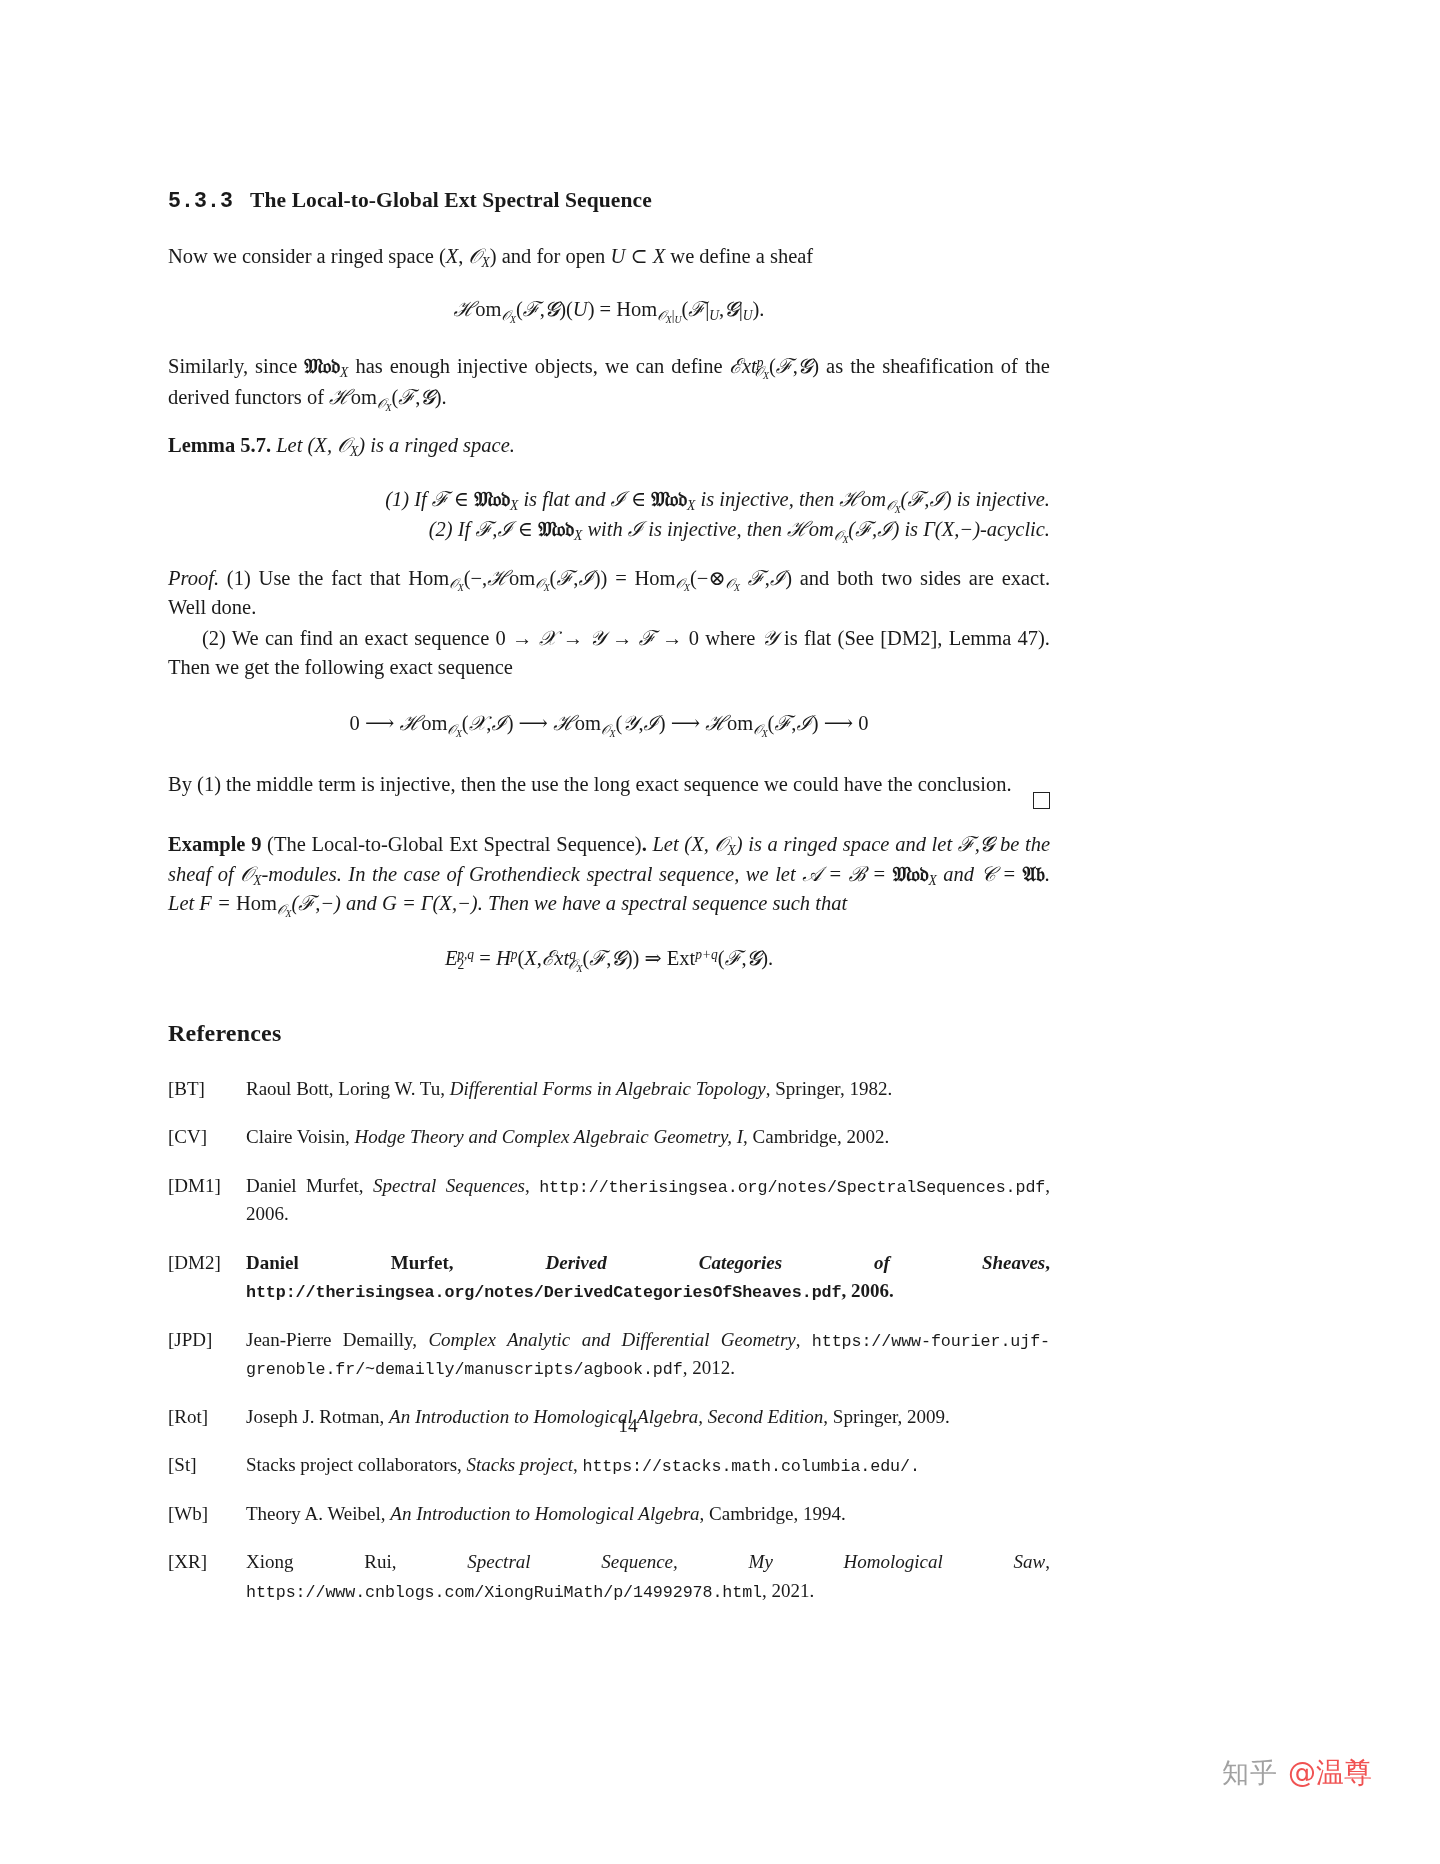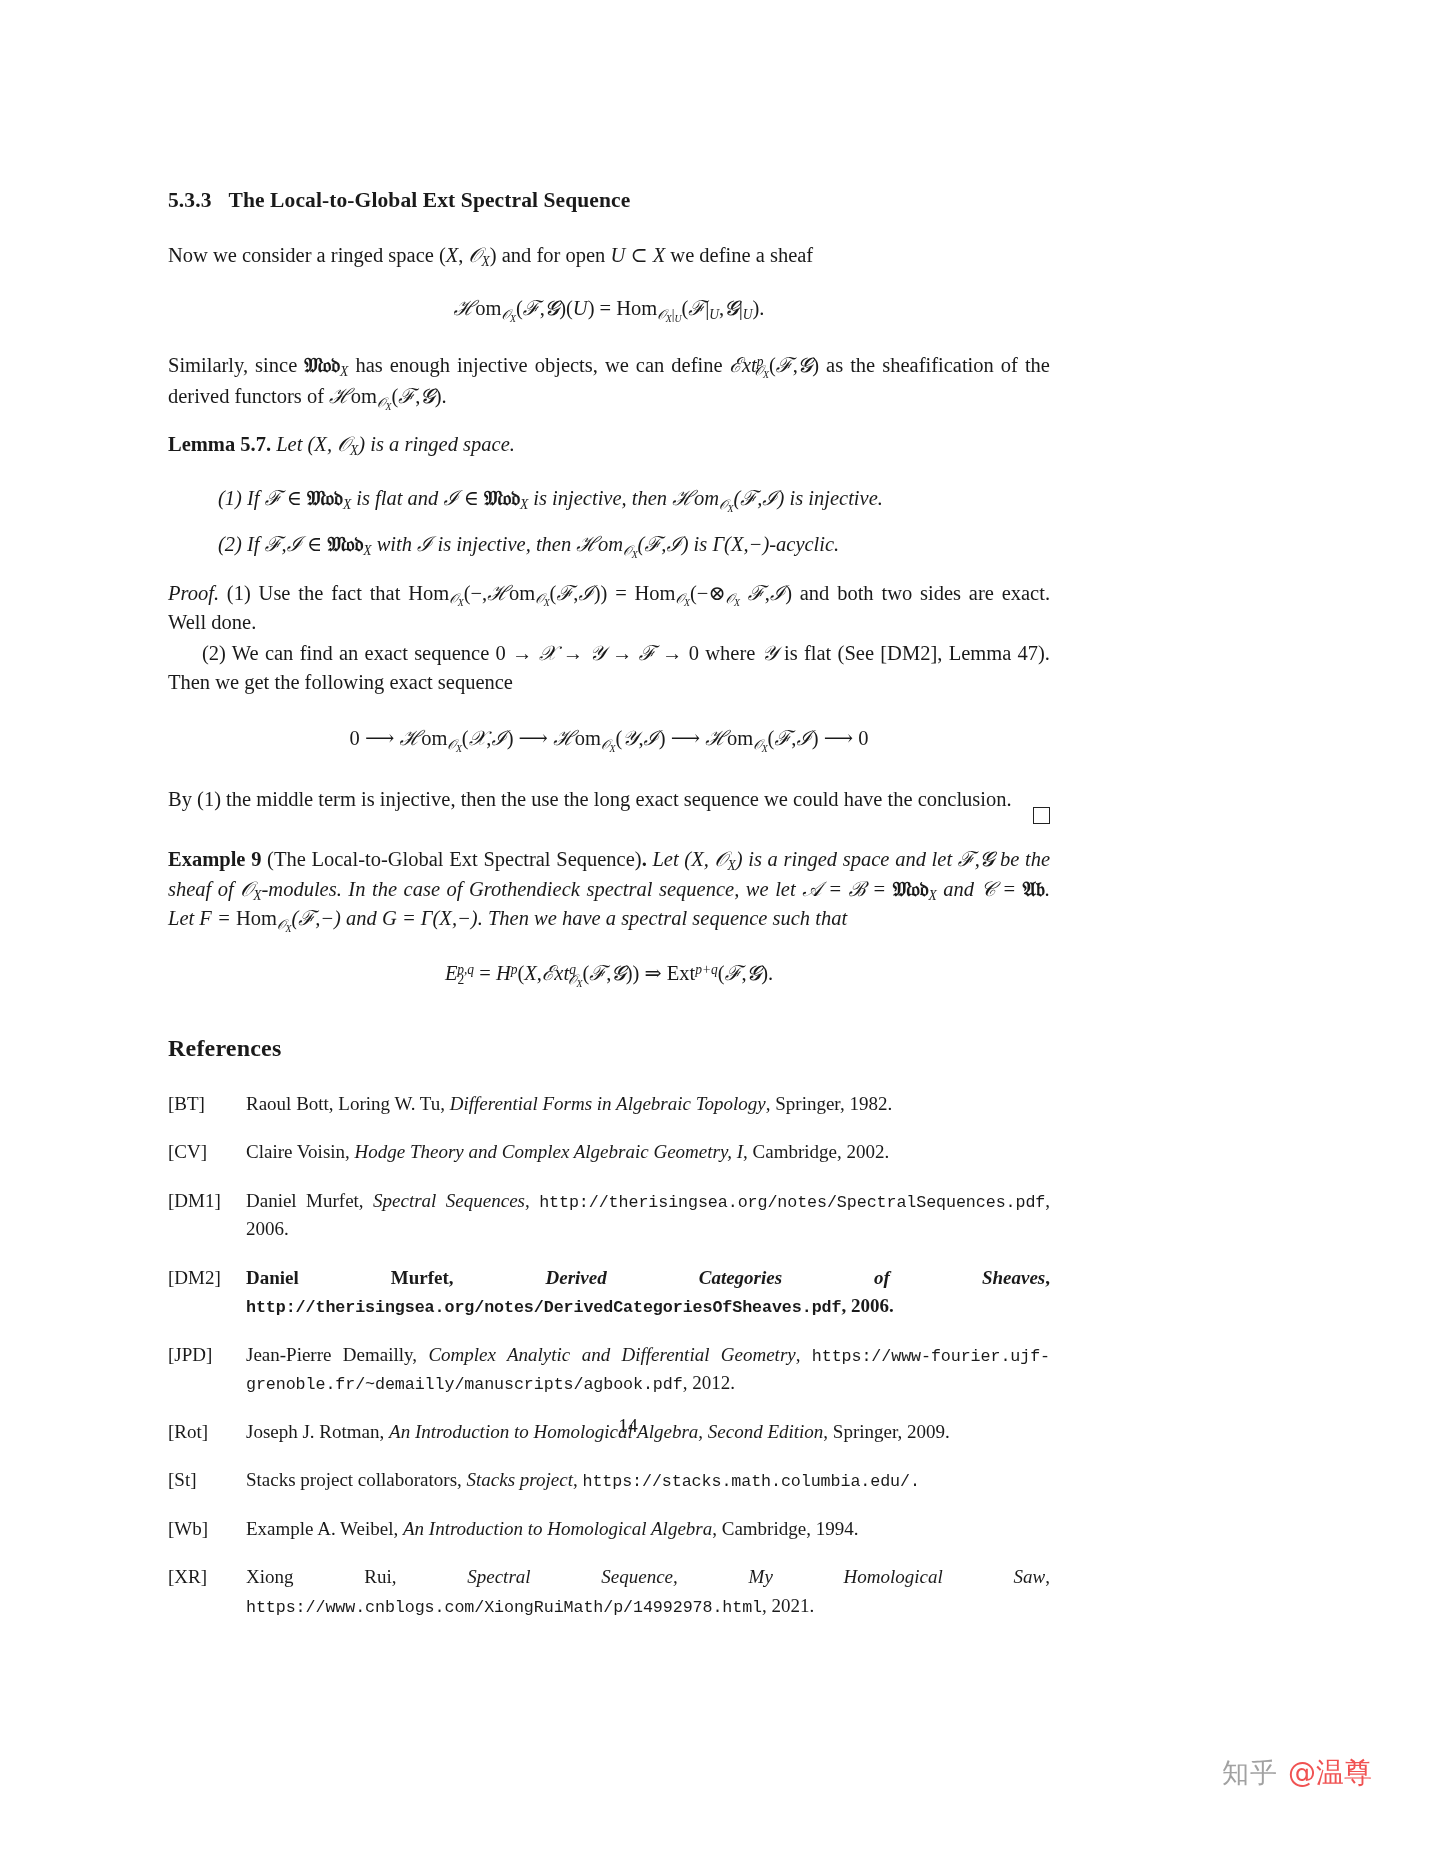--- a/index.html
+++ b/index.html
@@ -30,21 +30,21 @@
   }
 
   
   .sec-head {
     font-size: 21.5px;
     font-weight: bold;
     letter-spacing: 0.1px;
     margin: 0 0 26px 0;
     line-height: 1.2;
   }
-  .sec-head .num { margin-right: 17px; }
+  .sec-head .num { margin-right: 17px; font-family: Liberation Mono, monospace; }
 
   p.body {
     font-size: 20.5px;
     line-height: 1.52;
     margin: 0 0 17px 0;
     text-align: justify;
   }
   p.tight { margin-bottom: 24px; }
   p.noindent { text-indent: 0; }
 
@@ -84,22 +84,23 @@
   .subsub { font-size: 0.72em; }
 
   
   .lemma-head { font-weight: bold; }
   .lemma-body { font-style: italic; }
   .italic { font-style: italic; }
   .lemma-item {
     font-size: 20.5px;
     line-height: 1.45;
     font-style: italic;
-    margin: 16px;
+    margin: 0;
     padding-left: 34px;
+    text-align: right;
   }
   .proof-lead { font-style: italic; }
   .qed {
     display: inline-block;
     width: 15px;
     height: 15px;
     border: 1.6px solid #222;
     vertical-align: -1px;
   }
   .qed-line {
@@ -241,21 +242,21 @@
       <span class="txt"><span>Joseph J. Rotman,</span> <span class="it">An Introduction to Homological Algebra, Second Edition</span>, <span>Springer, 2009.</span></span>
     </div>
 
     <div class="ref">
       <span class="tag">[St]</span>
       <span class="txt"><span>Stacks project collaborators,</span> <span class="it">Stacks project</span>, <span class="mono">https://stacks.math.columbia.edu/.</span></span>
     </div>
 
     <div class="ref">
       <span class="tag">[Wb]</span>
-      <span class="txt"><span>Example A. Weibel,</span> <span class="it">An Introduction to Homological Algebra</span>, <span>Cambridge, 1994.</span></span>
+      <span class="txt"><span>Theory A. Weibel,</span> <span class="it">An Introduction to Homological Algebra</span>, <span>Cambridge, 1994.</span></span>
     </div>
 
     <div class="ref">
       <span class="tag">[XR]</span>
       <span class="txt"><span>Xiong Rui,</span> <span class="it">Spectral Sequence, My Homological Saw</span>, <span class="mono">https://www.cnblogs.com/XiongRuiMath/p/14992978.html</span>, <span>2021.</span></span>
     </div>
 
   </div>
 
   <div class="pagenum">14</div>

